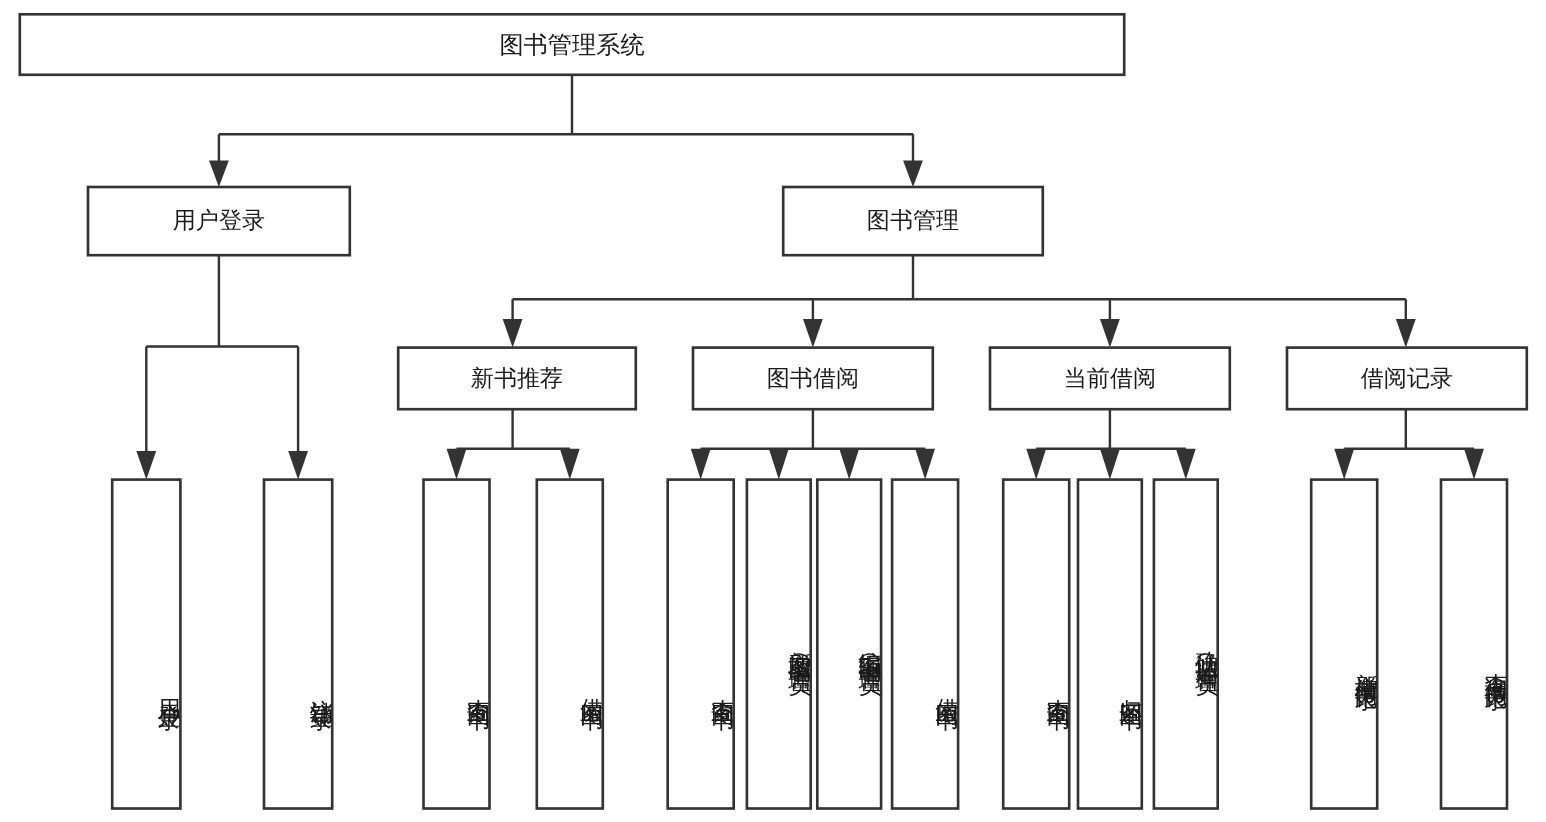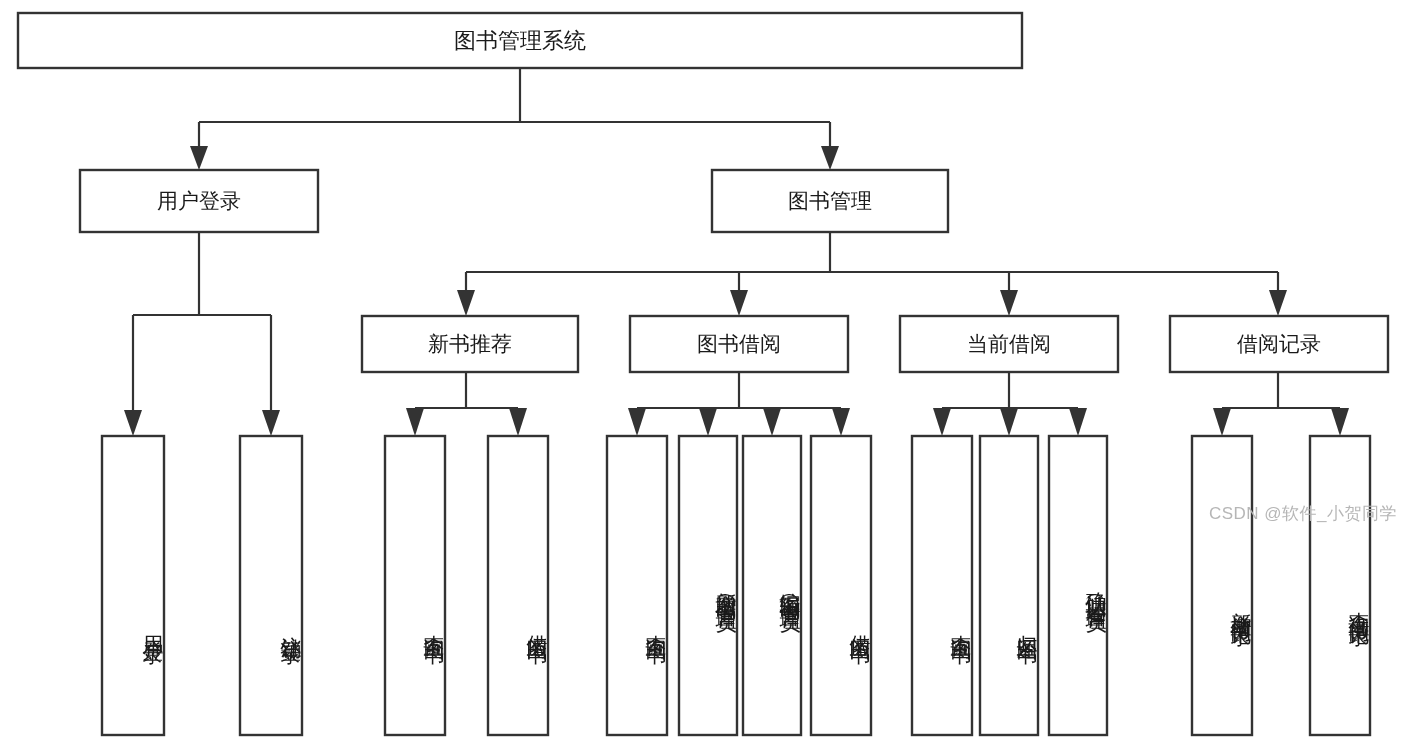--- a/index.html
+++ b/index.html
@@ -215,15 +215,14 @@
   <div class="leaf-text" style="left:912px; top:516px; width:60px; height:215px;">查询图书</div>
 
   <div class="leaf-text" style="left:980px; top:516px; width:58px; height:215px;">归还图书</div>
 
   <div class="leaf-text" style="left:1049px; top:444px; width:58px; height:288px;">确认归还（管理员）</div>
 
   <div class="leaf-text" style="left:1192px; top:478px; width:60px; height:252px;">新增借阅记录</div>
 
   <div class="leaf-text" style="left:1310px; top:478px; width:60px; height:252px;">查询借阅记录</div>
 
-  <div class="watermark">CSDN @软件_小贺同学</div>
 
 </div>
 
 </body></html>

